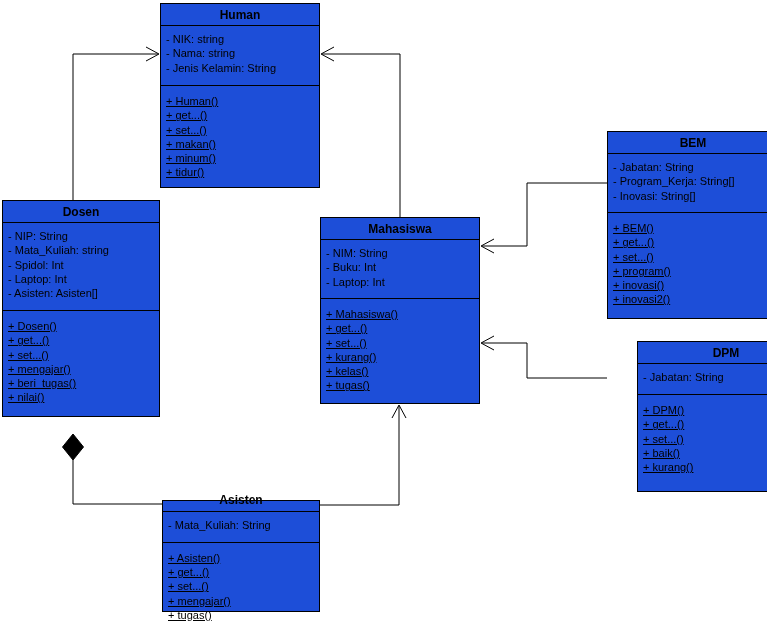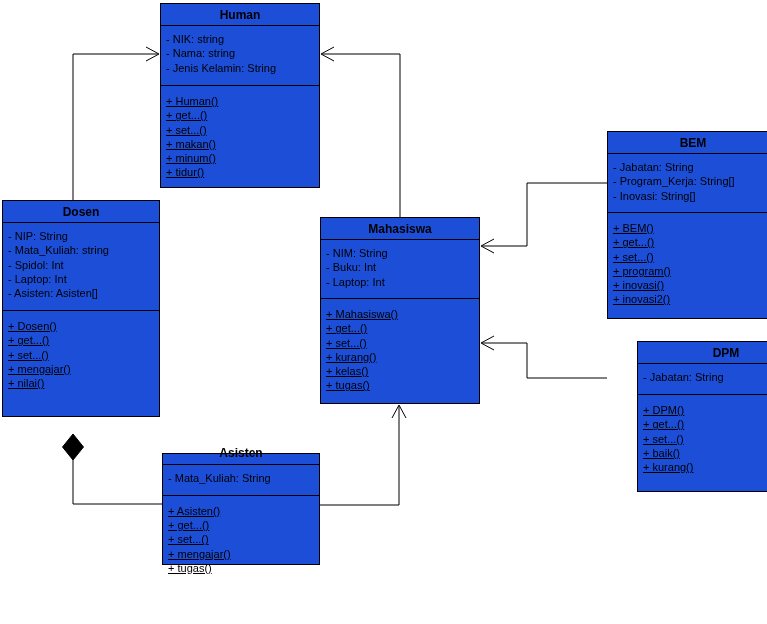--- a/index.html
+++ b/index.html
@@ -88,20 +88,21 @@
         <div class="member">- Mata_Kuliah: string</div>
         <div class="member">- Spidol: Int</div>
         <div class="member">- Laptop: Int</div>
         <div class="member">- Asisten: Asisten[]</div>
       </div>
     <div class="cls-methods">
         <div class="member">+ Dosen()</div>
         <div class="member">+ get...()</div>
         <div class="member">+ set...()</div>
         <div class="member">+ mengajar()</div>
+        <div class="member">+ beri_tugas()</div>
         <div class="member">+ nilai()</div>
       </div>
   </div>
 
   <div class="uml-class" style="left:320px;top:217px;width:160px;height:187px">
     <div class="cls-title">Mahasiswa</div>
     <div class="cls-attrs" style="height:59px">
         <div class="member">- NIM: String</div>
         <div class="member">- Buku: Int</div>
         <div class="member">- Laptop: Int</div>
@@ -140,21 +141,21 @@
       </div>
     <div class="cls-methods">
         <div class="member">+ DPM()</div>
         <div class="member">+ get...()</div>
         <div class="member">+ set...()</div>
         <div class="member">+ baik()</div>
         <div class="member">+ kurang()</div>
       </div>
   </div>
 
-  <div class="uml-class" style="left:162px;top:453px;width:158px;height:112px">
+  <div class="uml-class" style="left:162px;top:500px;width:158px;height:112px">
     <div class="cls-title">Asisten</div>
     <div class="cls-attrs" style="height:31px">
         <div class="member">- Mata_Kuliah: String</div>
       </div>
     <div class="cls-methods">
         <div class="member">+ Asisten()</div>
         <div class="member">+ get...()</div>
         <div class="member">+ set...()</div>
         <div class="member">+ mengajar()</div>
         <div class="member">+ tugas()</div>

